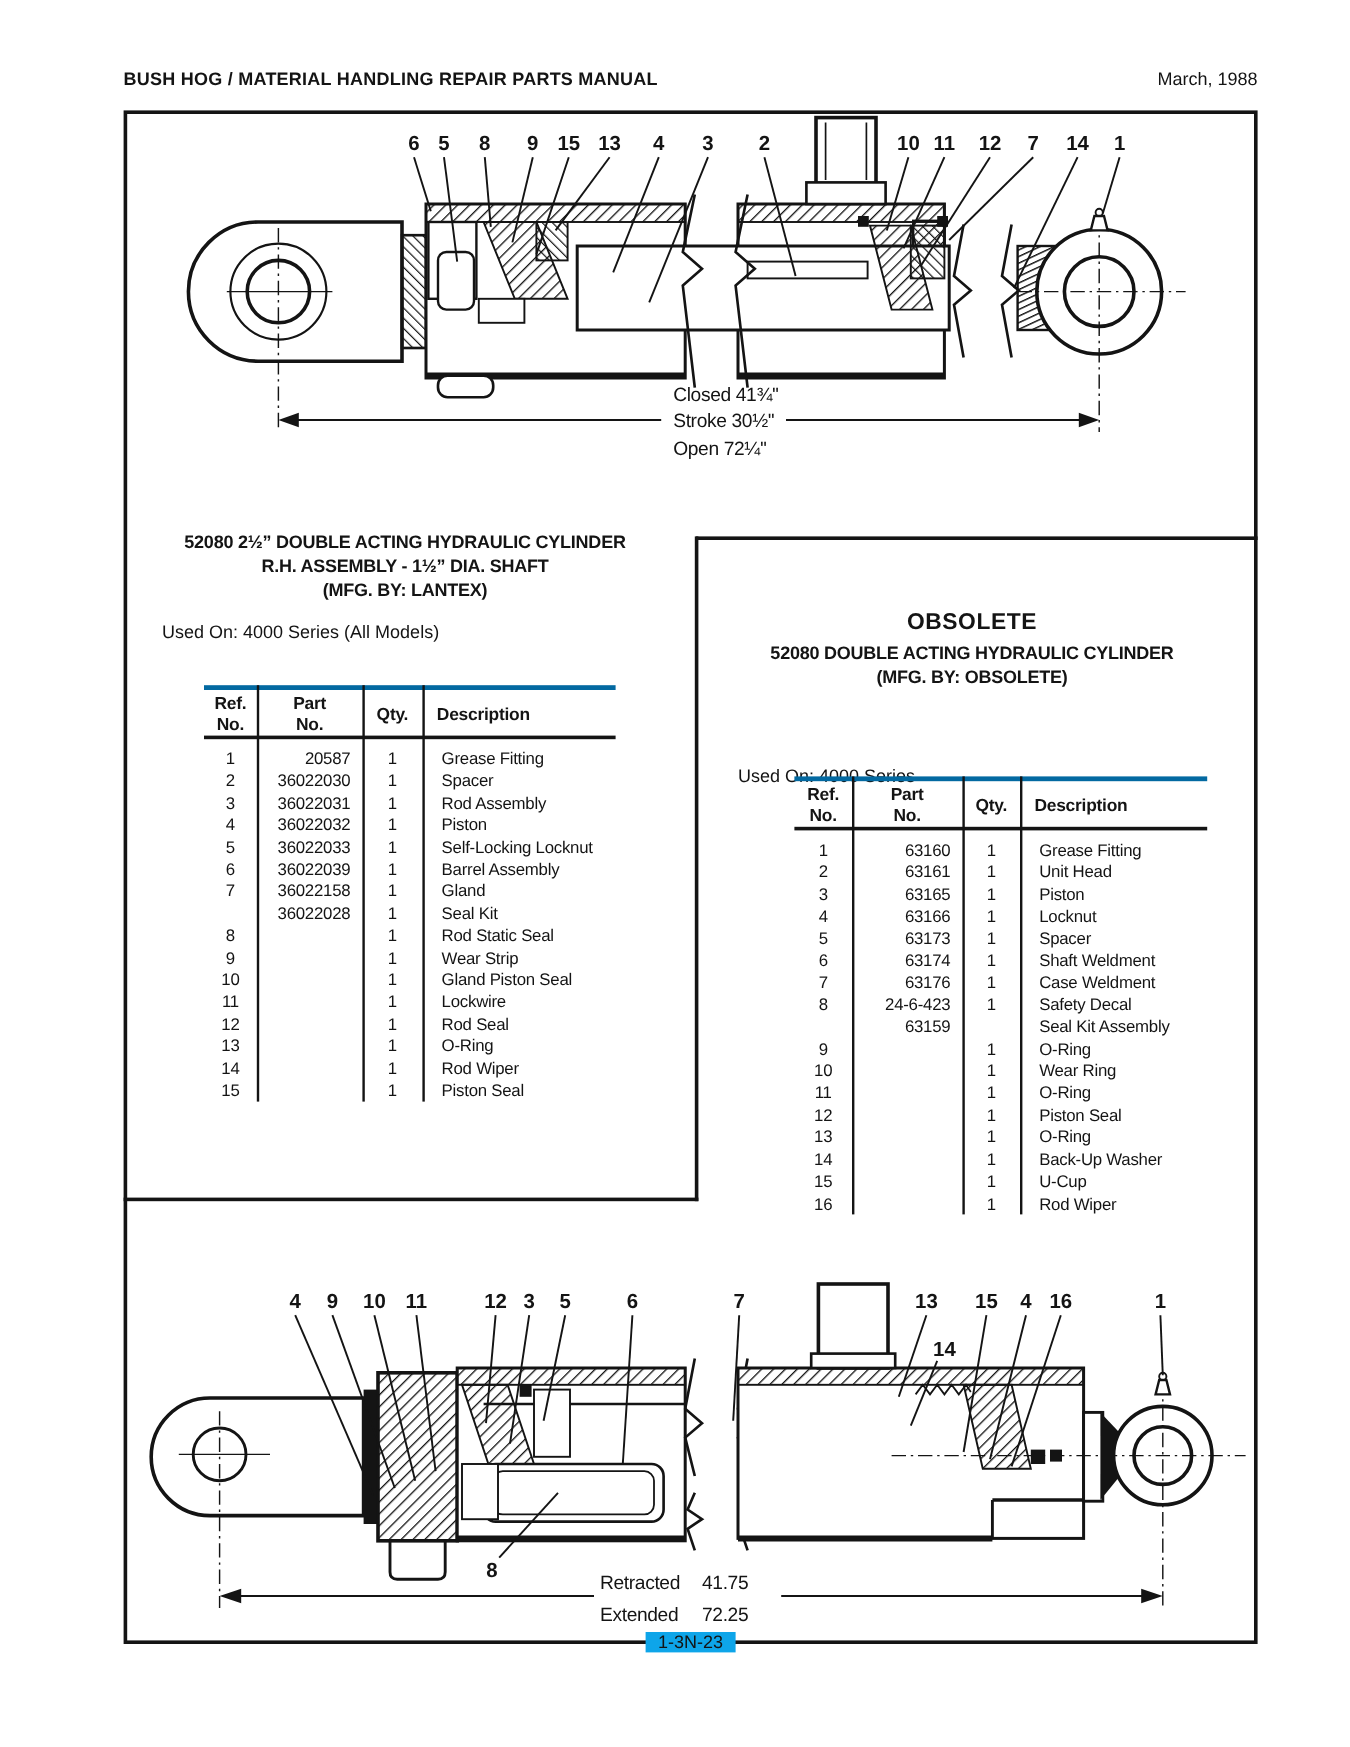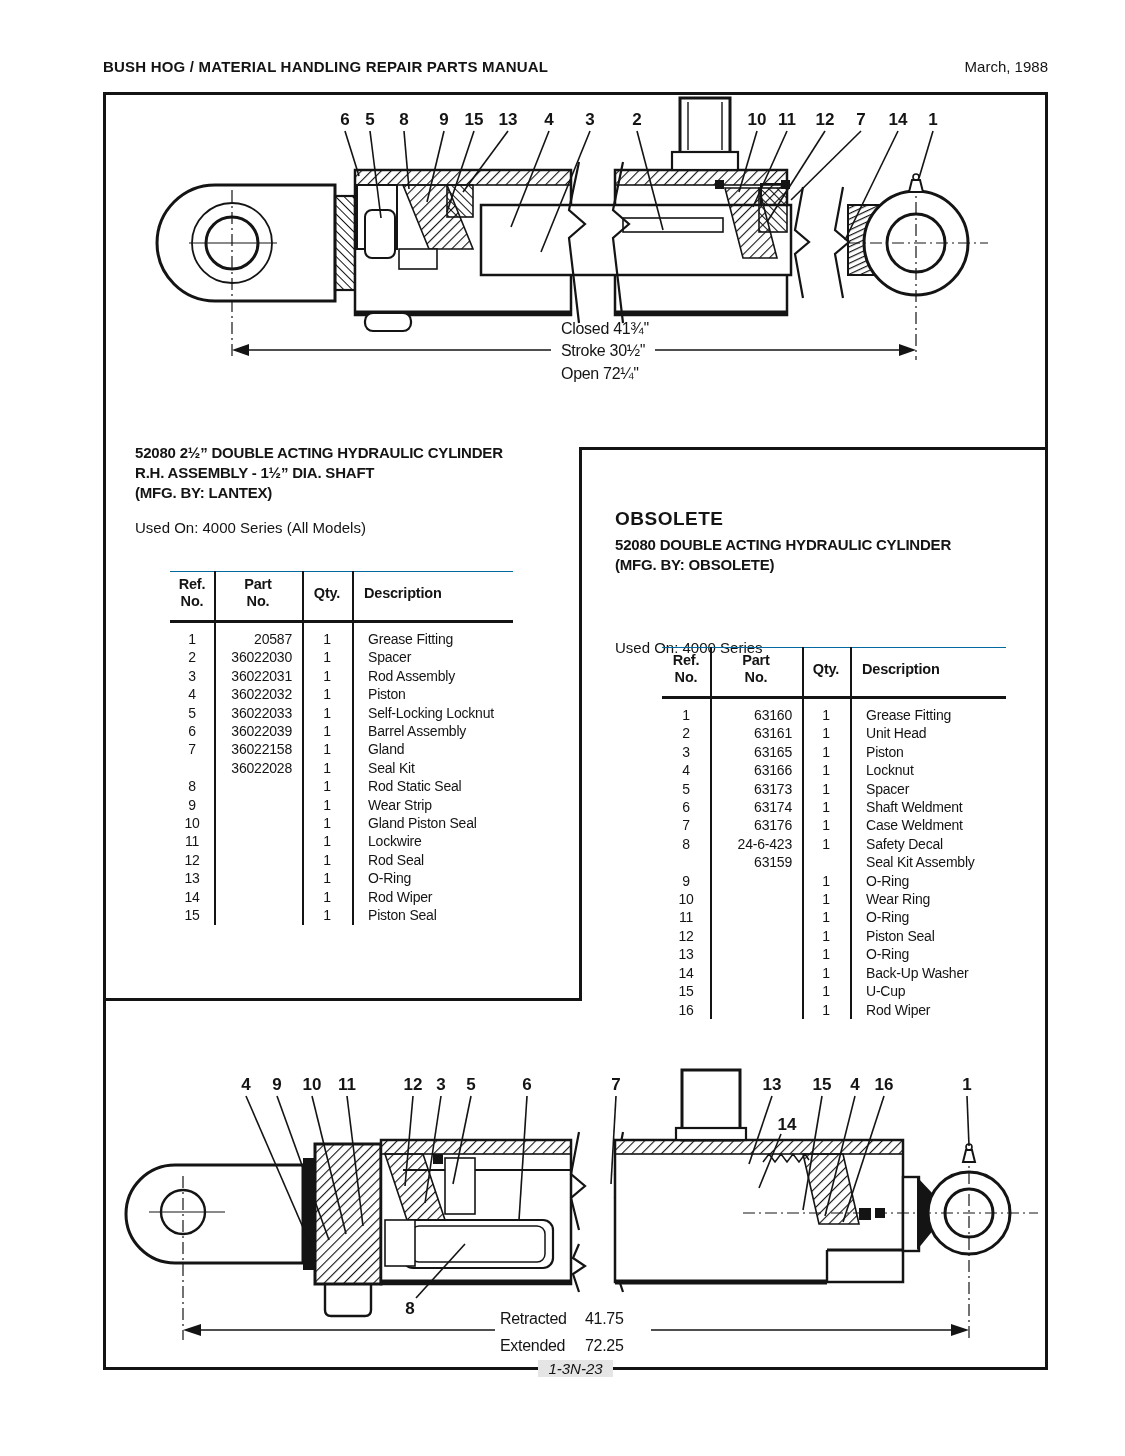--- a/index.html
+++ b/index.html
@@ -9,44 +9,44 @@
     -webkit-font-smoothing:antialiased;
   }
   .abs{position:absolute;}
   .hdr-title{left:103px;top:58px;font-size:15px;font-weight:bold;letter-spacing:.2px;}
   .hdr-date{right:77px;top:58px;font-size:15px;}
   .page-frame{
     left:103px;top:92px;width:945px;height:1278px;
     border:3px solid #141414;box-sizing:border-box;
   }
   .divider{background:#141414;}
-  .sec-title{text-align:left;font-weight:bold;font-size:15px;line-height:20px;letter-spacing:-0.2px;}
+  .sec-title{text-align:center;font-weight:bold;font-size:15px;line-height:20px;letter-spacing:-0.2px;}
   .sec-title .big{font-size:19px;line-height:24px;letter-spacing:.5px;}
   .used-on{text-align:left;font-size:15px;}
   .parts-table{position:absolute;font-size:14px;letter-spacing:-0.2px;}
   .pt-vline{position:absolute;top:0;bottom:0;width:2px;background:#141414;}
   .pt-head{
     display:grid;grid-template-columns:var(--c1) var(--c2) var(--c3) var(--c4);
-    border-top:1px solid #0369a1;border-bottom:3px solid #141414;
-    font-weight:bold;padding:4px 0 10px 0;font-size:14.5px;
+    border-top:4px solid #0369a1;border-bottom:3px solid #141414;
+    font-weight:bold;padding:4px 0 0 0;font-size:14.5px;
   }
   .pt-hc{display:flex;flex-direction:column;justify-content:center;text-align:center;line-height:17px;}
   .pt-hc-desc{align-items:flex-start;text-align:left;padding-left:12px;}
   .pt-body{padding-top:7px;}
   .pt-row{display:grid;grid-template-columns:var(--c1) var(--c2) var(--c3) var(--c4);line-height:18.4px;}
   .pt-row.b{font-weight:normal;}
   .pc-r{text-align:center;}
   .pc-p{text-align:right;padding-right:10px;}
   .pc-q{text-align:center;}
   .pc-d{text-align:left;padding-left:16px;white-space:nowrap;}
   svg{display:block;}
   svg text{font-family:"Liberation Sans",sans-serif;font-weight:bold;font-size:17px;fill:#141414;}
   svg text.dim{font-weight:normal;font-size:16px;letter-spacing:-0.3px;}
   .footer-wrap{left:103px;top:1360px;width:945px;text-align:center;}
-  .footer-wrap span{background:#e5e5e5;padding:0 10px;font-size:15px;position:relative;font-style:italic;}
+  .footer-wrap span{background:#0ea5e9;padding:0 10px;font-size:15px;position:relative;}
 </style>
 </head>
 <body>
 
 <div class="abs hdr-title">BUSH HOG / MATERIAL HANDLING REPAIR PARTS MANUAL</div>
 <div class="abs hdr-date">March, 1988</div>
 
 <div class="abs page-frame"></div>
 <div class="abs divider" style="left:580px;top:447px;width:468px;height:3px;"></div>
 <div class="abs divider" style="left:579px;top:447px;width:3px;height:554px;"></div>

